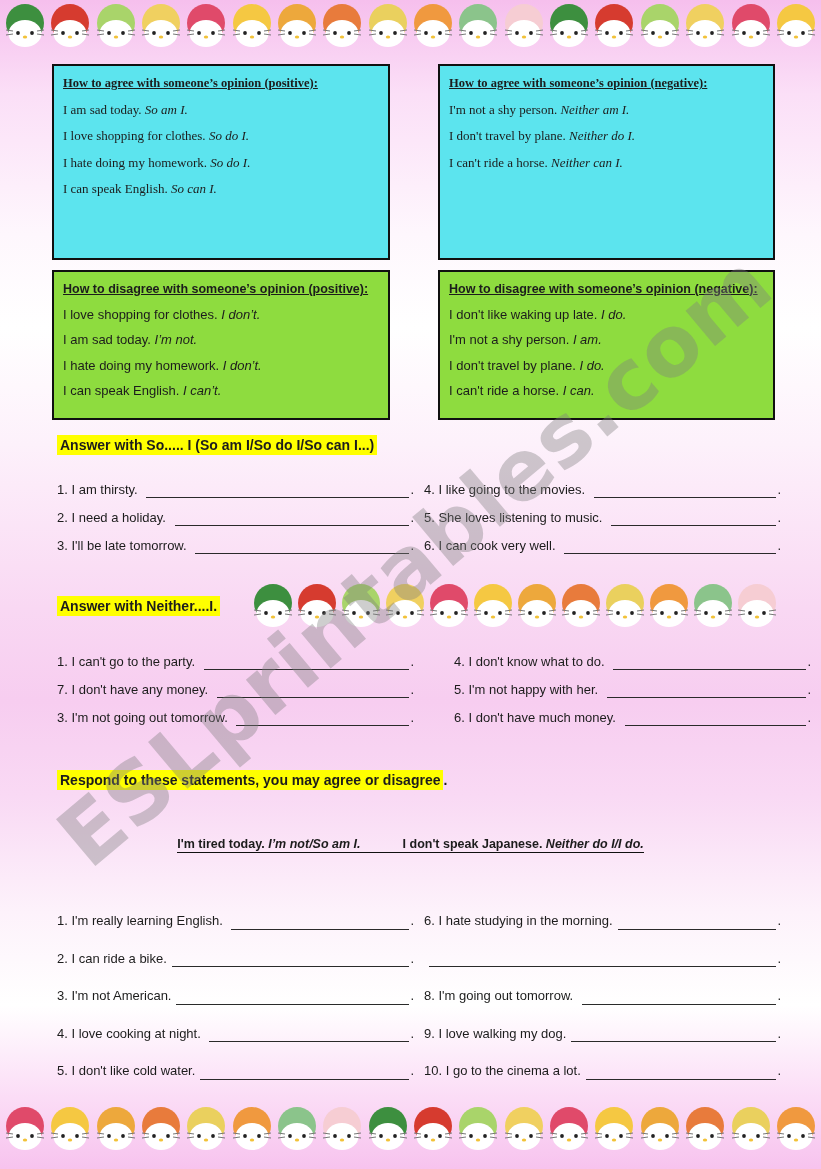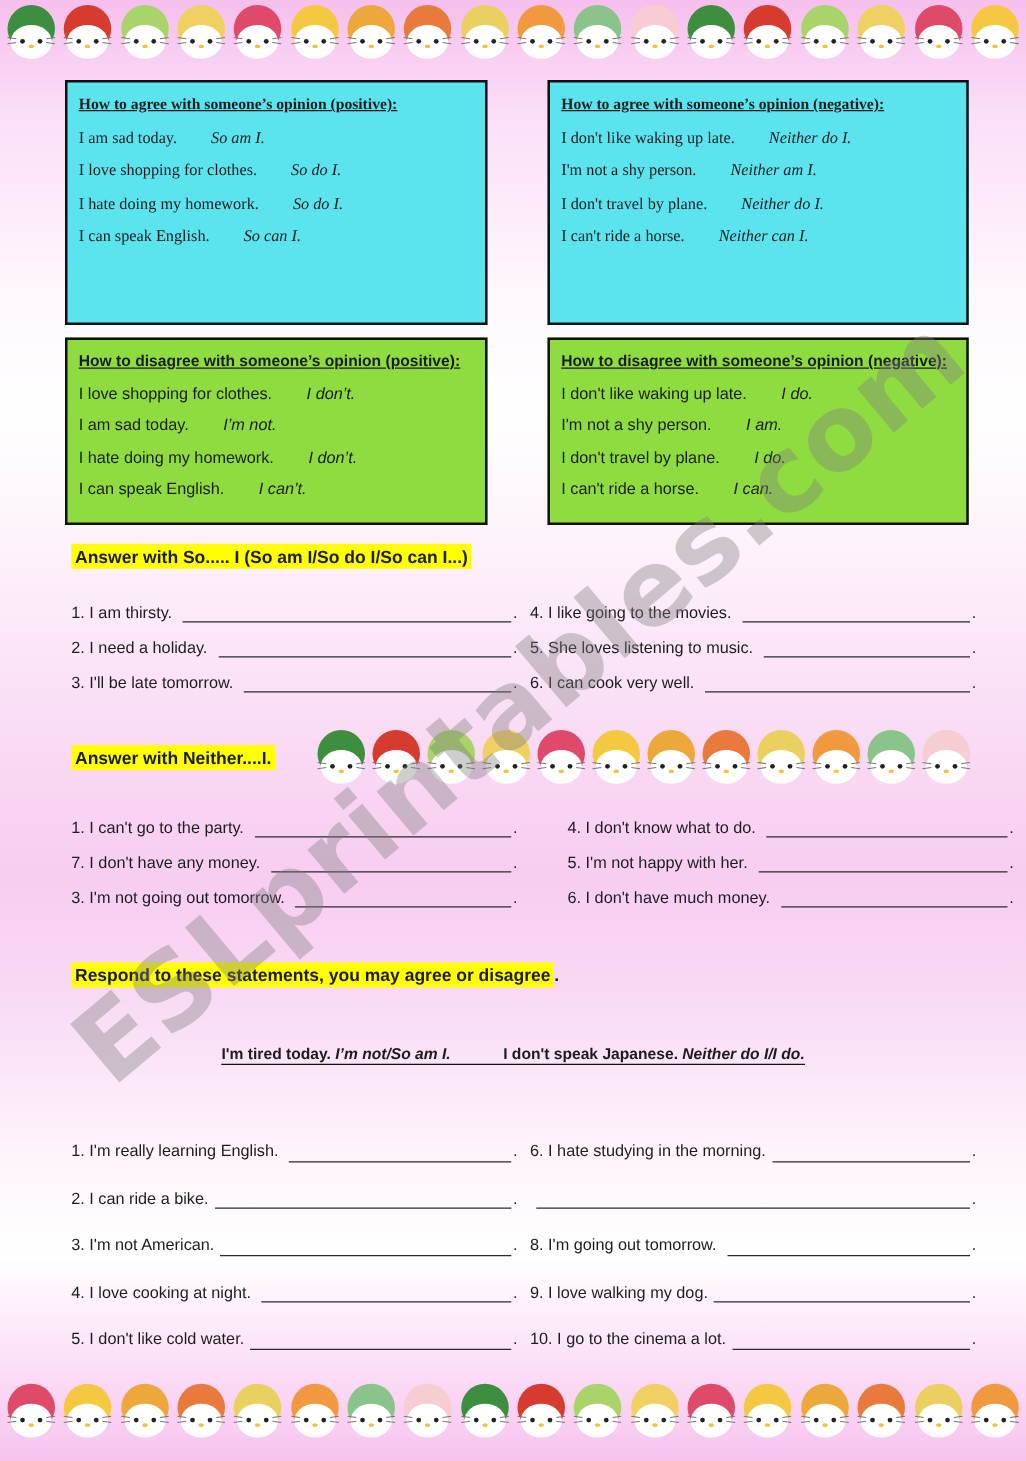--- a/index.html
+++ b/index.html
@@ -16,21 +16,21 @@
   .fruit-bottom{position:absolute; top:1106px; left:3px; right:3px;}
   .kitty{width:44px; height:46px; display:inline-block; flex:0 0 auto;}
   .boxes{
     position:absolute; left:52px; top:64px; width:723px;
     display:grid; grid-template-columns:338px 337px; column-gap:48px; row-gap:10px;
   }
   .box{border:2px solid #101010; box-sizing:border-box; padding:4px 9px 4px 9px; overflow:hidden;}
   .box.r1{height:196px;font-family:Liberation Serif, serif;} .box.r2{height:150px;}
   .box-title{font-weight:bold; text-decoration:underline; font-size:12.5px; margin-top:6px; white-space:nowrap;}
   .box-line{font-size:13px; margin-top:10.5px; white-space:nowrap;}
-  .box-line em{font-style:italic;margin-left:24px;}
+  .box-line em{font-style:italic;}
   .sec-header{position:absolute; left:57px; font-size:14px; font-weight:bold;}
   .hl{background:#ffff00; padding:2px 3px;}
   .hdr1{top:437px;} .hdr3{top:772px;}
   .hdr2-row{position:absolute; left:57px; top:583px; right:42px; display:flex; align-items:center; height:46px;}
   .hdr2-row .sec-h{font-size:14px; font-weight:bold; flex:0 0 auto; margin-right:10px;}
   .hdr2-row .fruit-mid{display:flex; flex:1; justify-content:flex-end;}
   .cols{position:absolute; left:57px; width:724px; display:grid; grid-template-columns:357px 357px; column-gap:10px;}
   .cols1{top:476px;} .cols2{top:648px;gap:40px;} .cols3{top:902px;}
   .item{display:flex; align-items:baseline; font-size:13px; height:28px; line-height:28px;}
   .cols3 .item{height:37.5px; line-height:37.5px;}
@@ -211,21 +211,20 @@
         <div class="box-line"><span>I love shopping for clothes.</span> <em>So do I.</em></div>
 
         <div class="box-line"><span>I hate doing my homework.</span> <em>So do I.</em></div>
 
         <div class="box-line"><span>I can speak English.</span> <em>So can I.</em></div>
 
     </div>
     <div class="box r1" style="background: rgb(92, 228, 238);">
       <div class="box-title">How to agree with someone’s opinion (negative):</div>
 
-        <div class="box-line"><span>I don't like waking up late.</span> <em>Neither do I.</em></div>
 
         <div class="box-line"><span>I'm not a shy person.</span> <em>Neither am I.</em></div>
 
         <div class="box-line"><span>I don't travel by plane.</span> <em>Neither do I.</em></div>
 
         <div class="box-line"><span>I can't ride a horse.</span> <em>Neither can I.</em></div>
 
     </div>
     <div class="box r2" style="background: rgb(142, 220, 63);">
       <div class="box-title">How to disagree with someone’s opinion (positive):</div>

